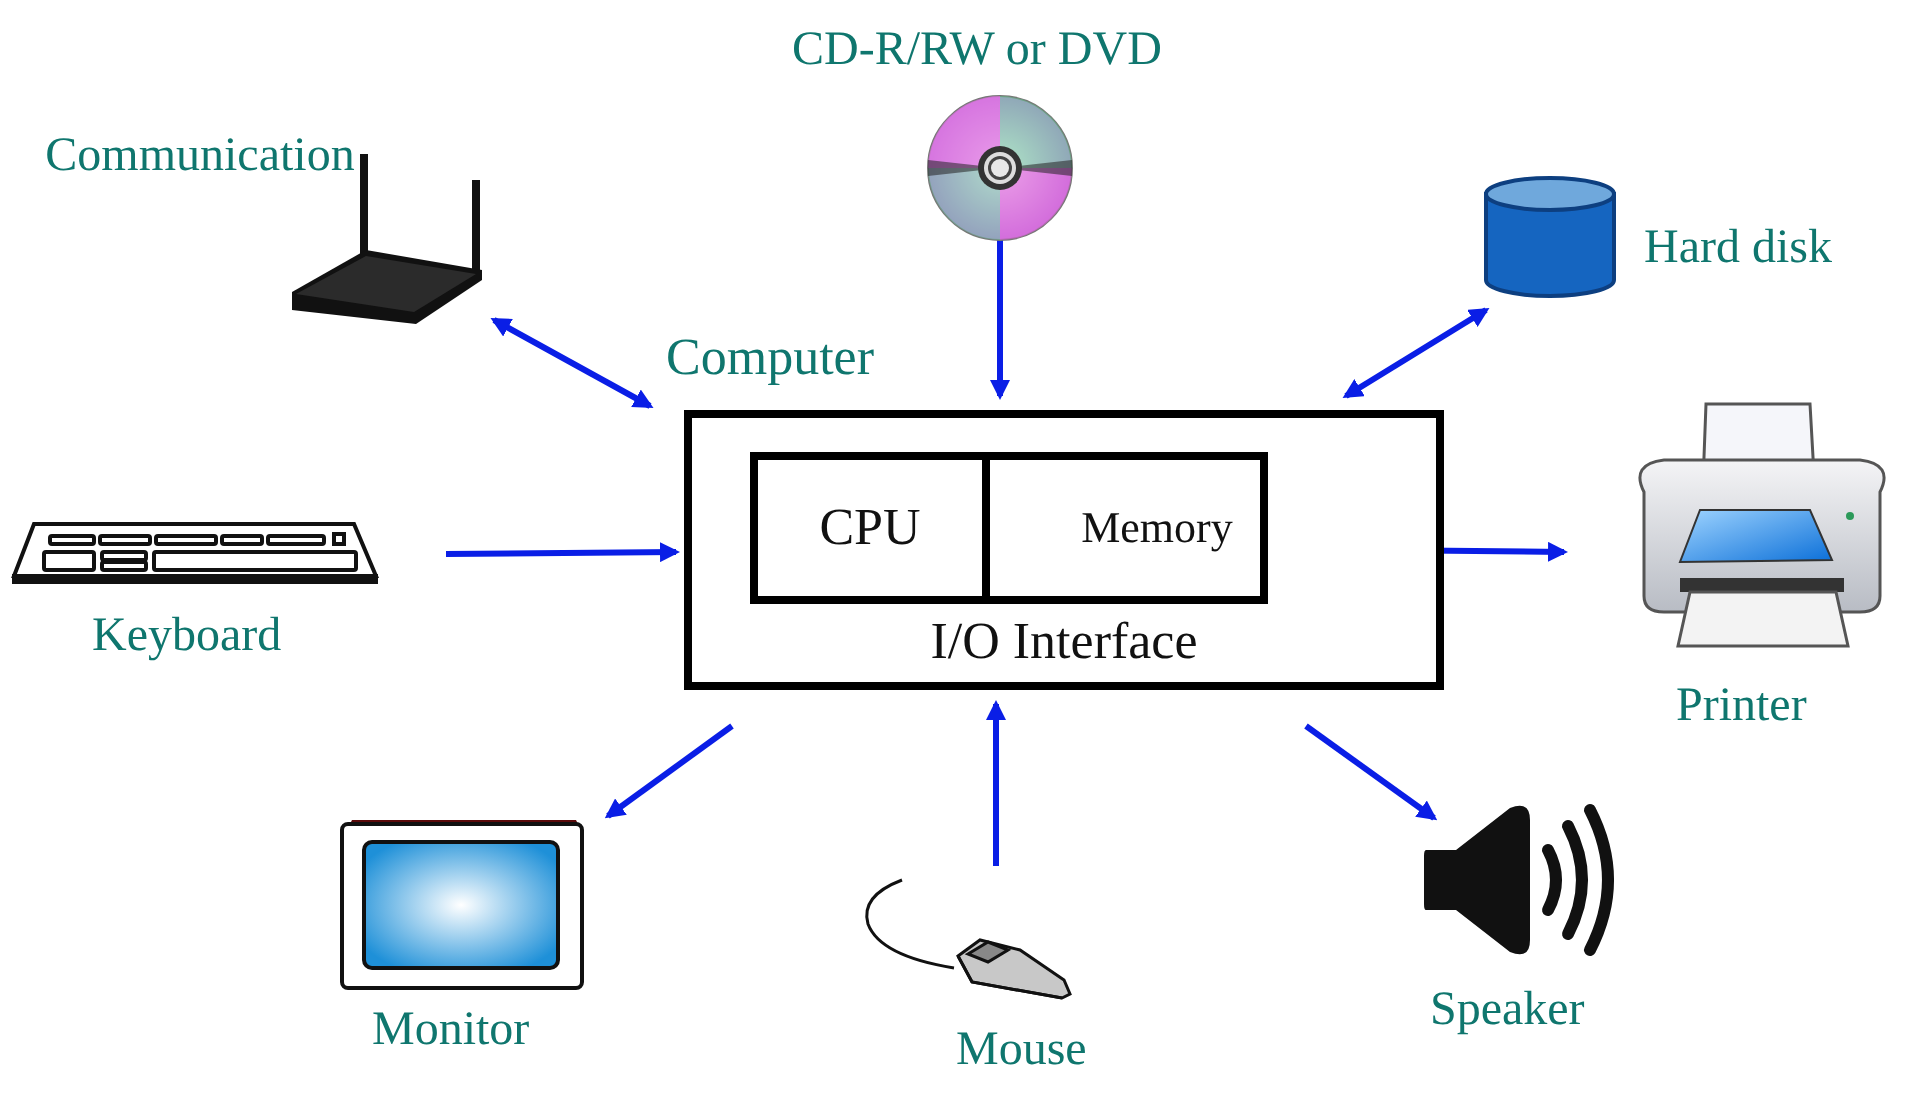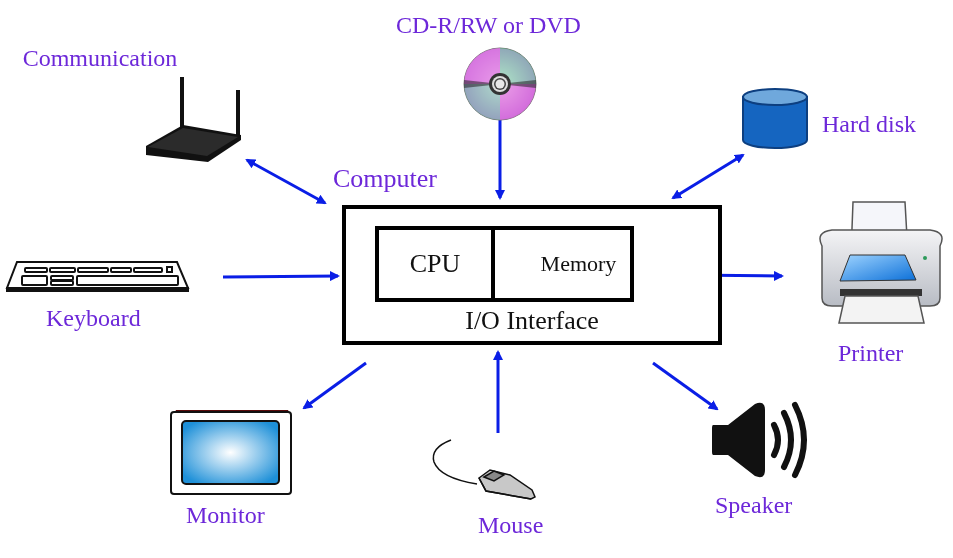--- a/index.html
+++ b/index.html
@@ -1,19 +1,19 @@
 <!DOCTYPE html>
 <html><head>
 <meta charset="utf-8">
 <style>
   html, body { margin: 0; padding: 0; background: #ffffff; }
   body { width: 953px; height: 558px; position: relative; overflow: hidden;
          font-family: "Liberation Serif", "DejaVu Serif", serif; color: #111; }
-  .lbl { position: absolute; font-size: 24px; line-height: 26px; white-space: nowrap; color: #6d28d9; }
-  .center { text-align: center; }
+  .lbl { position: absolute; font-size: 24px; line-height: 26px; white-space: nowrap; color: #0f766e; }
+  .center { text-align: center; margin-top: 20px; }
   svg.stage { position: absolute; left: 0; top: 0; }
   #computer-box { position: absolute; left: 342px; top: 205px; width: 380px; height: 140px;
                   border: 4px solid #000; box-sizing: border-box; background: #fff; }
   #inner-box { position: absolute; left: 29px; top: 17px; width: 259px; height: 76px;
                border: 4px solid #000; box-sizing: border-box; display: flex; }
   #cpu-cell { width: 112px; border-right: 4px solid #000; display: flex; align-items: center; justify-content: center; font-size: 26px; }
   #memory-cell { flex: 1; display: flex; align-items: center; justify-content: center; font-size: 22px; padding-left: 32px; }
   #io-label { position: absolute; left: 0; right: 0; top: 97px; text-align: center; font-size: 26px; }
 </style>
 </head>

